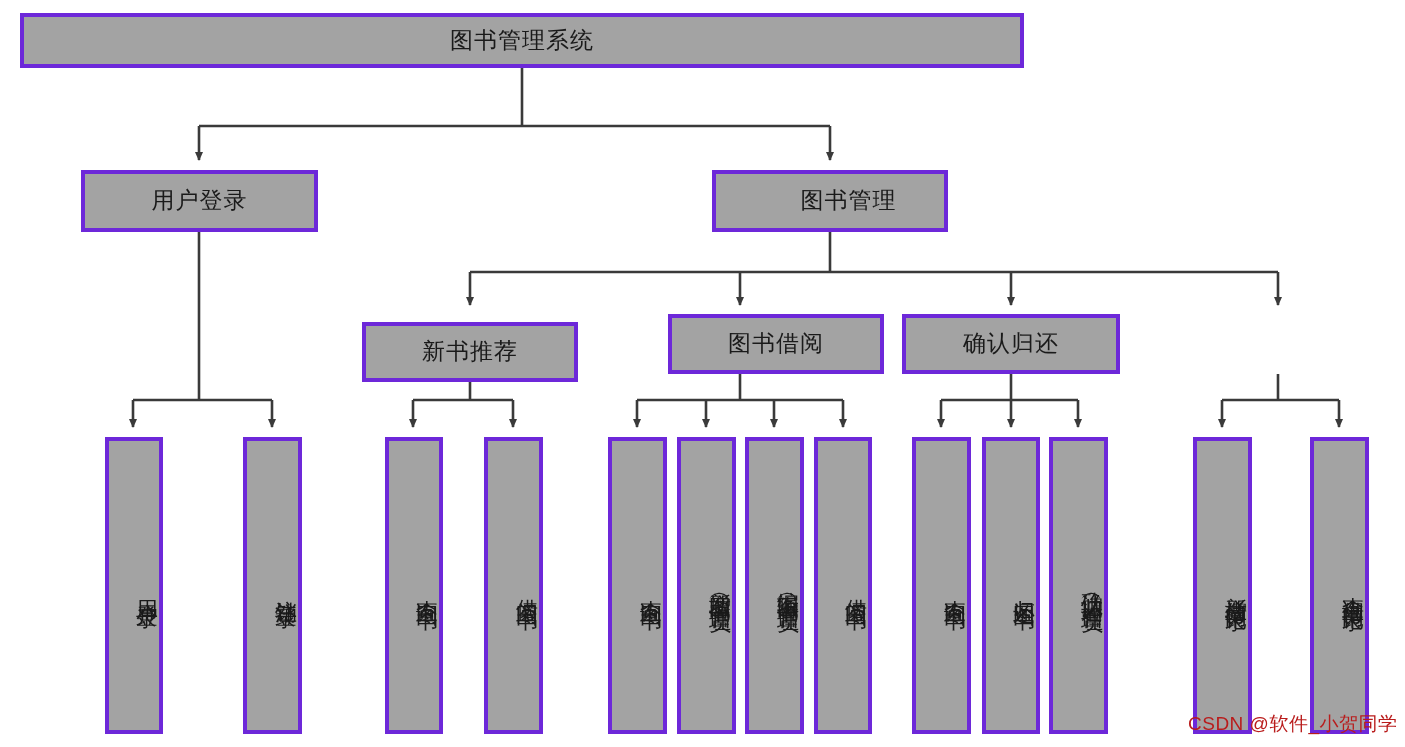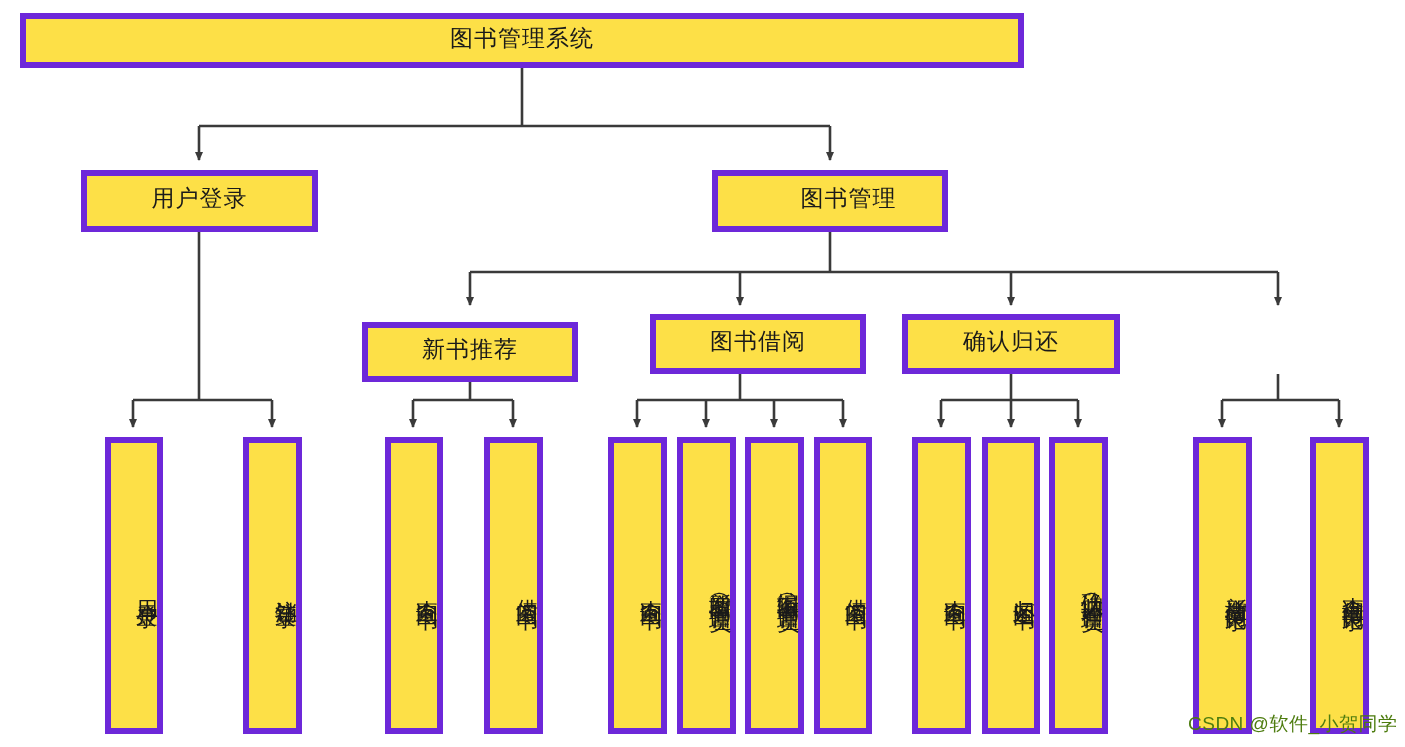--- a/index.html
+++ b/index.html
@@ -21,27 +21,26 @@
     position: absolute;
     left: 0;
     top: 0;
     width: 1405px;
     height: 747px;
     pointer-events: none;
   }
   .node {
     position: absolute;
     box-sizing: border-box;
-    background: #fde047;
-    border: 6px solid #6d28d9;
+    background: #a3a3a3;
+    border: 4px solid #6d28d9;
     display: flex;
     align-items: center;
     justify-content: center;
     color: #1a1a1a;
-    font-family: Liberation Mono, monospace;
   }
   .node.horiz {
     font-size: 23px;
     letter-spacing: 1px;
     line-height: 1.1;
   }
   .node.vert {
     writing-mode: vertical-rl;
     text-orientation: upright;
     font-size: 22px;
@@ -55,21 +54,21 @@
     writing-mode: vertical-rl;
     text-orientation: upright;
     display: block;
     max-height: 100%;
   }
   .watermark {
     position: absolute;
     left: 1188px;
     top: 711px;
     font-size: 19px;
-    color: #4d7c0f;
+    color: #b91c1c;
     white-space: nowrap;
     letter-spacing: 0.5px;
   }
 </style>
 </head>
 <body>
 
 <div id="canvas">
 
   <svg id="edges" viewBox="0 0 1405 747" xmlns="http://www.w3.org/2000/svg">
@@ -130,21 +129,21 @@
   <div class="node horiz" style="left:81px; top:170px; width:237px; height:62px;">
     <span>用户登录</span>
   </div>
   <div class="node horiz" style="left:712px; top:170px; width:236px; height:62px;padding-left:37px;">
     <span>图书管理</span>
   </div>
 
   <div class="node horiz" style="left:362px; top:314px; width:216px; height:60px;margin-top:8px;">
     <span>新书推荐</span>
   </div>
-  <div class="node horiz" style="left:650px; top:314px; width:216px; height:60px;">
+  <div class="node horiz" style="left:668px; top:314px; width:216px; height:60px;">
     <span>图书借阅</span>
   </div>
   <div class="node horiz" style="left:902px; top:314px; width:218px; height:60px;">
     <span>确认归还</span>
   </div>
 
   <div class="node vert" style="left:105px; top:437px; width:58px; height:297px;">
     <span class="vtext">用户登录</span>
   </div>
   <div class="node vert" style="left:243px; top:437px; width:59px; height:297px;">

